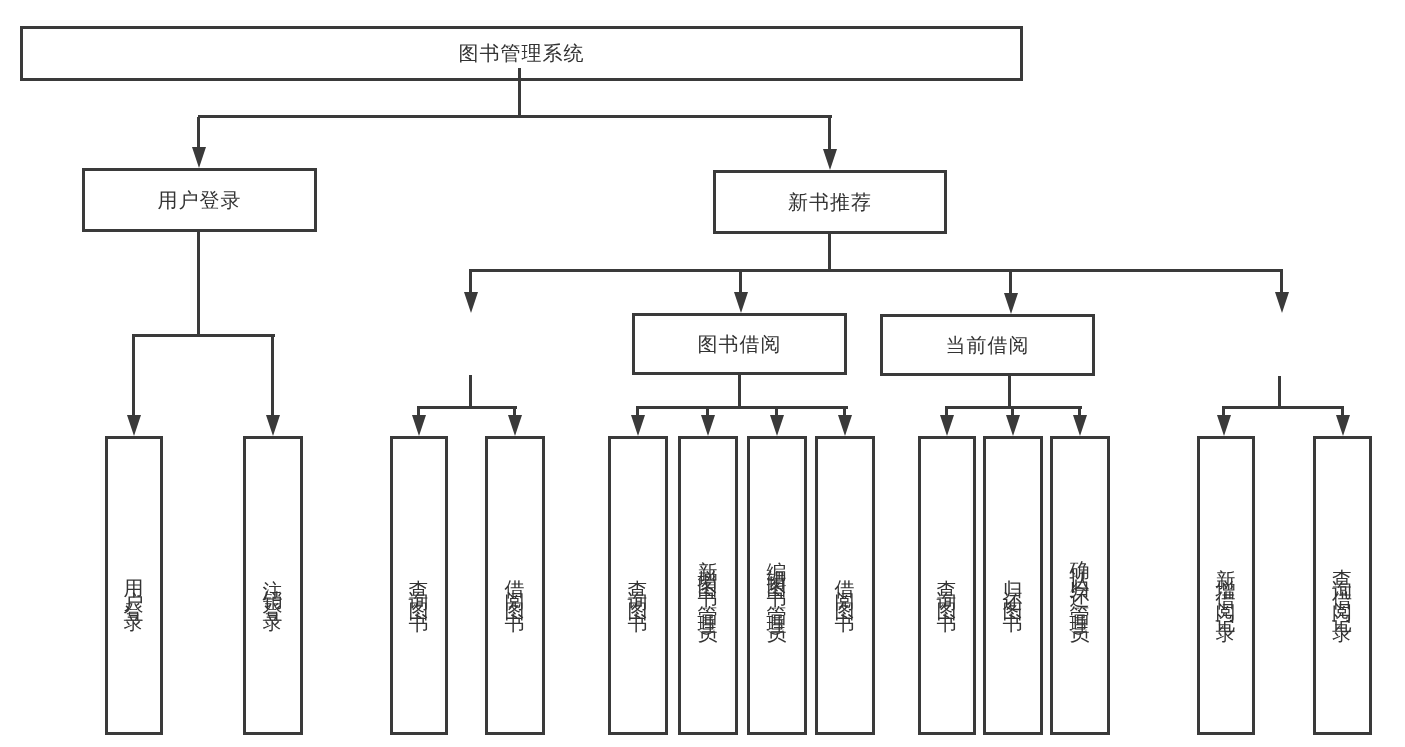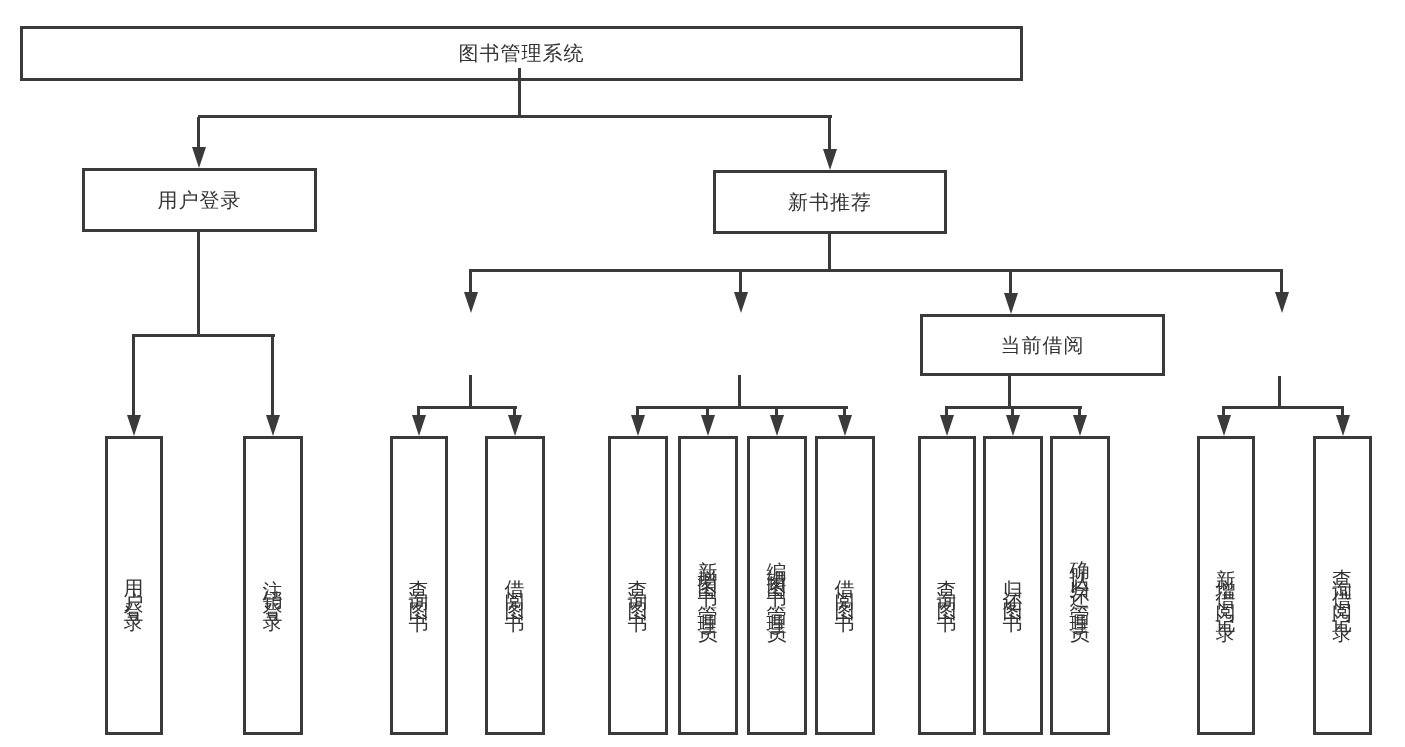--- a/index.html
+++ b/index.html
@@ -68,21 +68,24 @@
   <div class="hline" style="left:469px;top:269px;width:814px"></div>
   <div class="vline" style="left:469px;top:271px;height:23px"></div>
   <div class="arr" style="left:464px;top:292px"></div>
   <div class="vline" style="left:739px;top:271px;height:23px"></div>
   <div class="arr" style="left:734px;top:292px"></div>
   <div class="vline" style="left:1009px;top:271px;height:23px"></div>
   <div class="arr" style="left:1004px;top:293px"></div>
   <div class="vline" style="left:1280px;top:271px;height:23px"></div>
   <div class="arr" style="left:1275px;top:292px"></div>
 
-  <div class="box" style="left:920px;top:314px;width:245px;height:62px">
+  <div class="box" style="left:632px;top:313px;width:215px;height:62px">
+    <span>图书借阅</span>
+  </div>
+  <div class="box" style="left:880px;top:314px;width:215px;height:62px">
     <span>当前借阅</span>
   </div>
 
   <div class="vline" style="left:469px;top:375px;height:34px"></div>
   <div class="hline" style="left:418px;top:406px;width:99px"></div>
   <div class="vline" style="left:417px;top:406px;height:12px"></div>
   <div class="arr" style="left:412px;top:415px"></div>
   <div class="vline" style="left:513px;top:406px;height:12px"></div>
   <div class="arr" style="left:508px;top:415px"></div>
 

